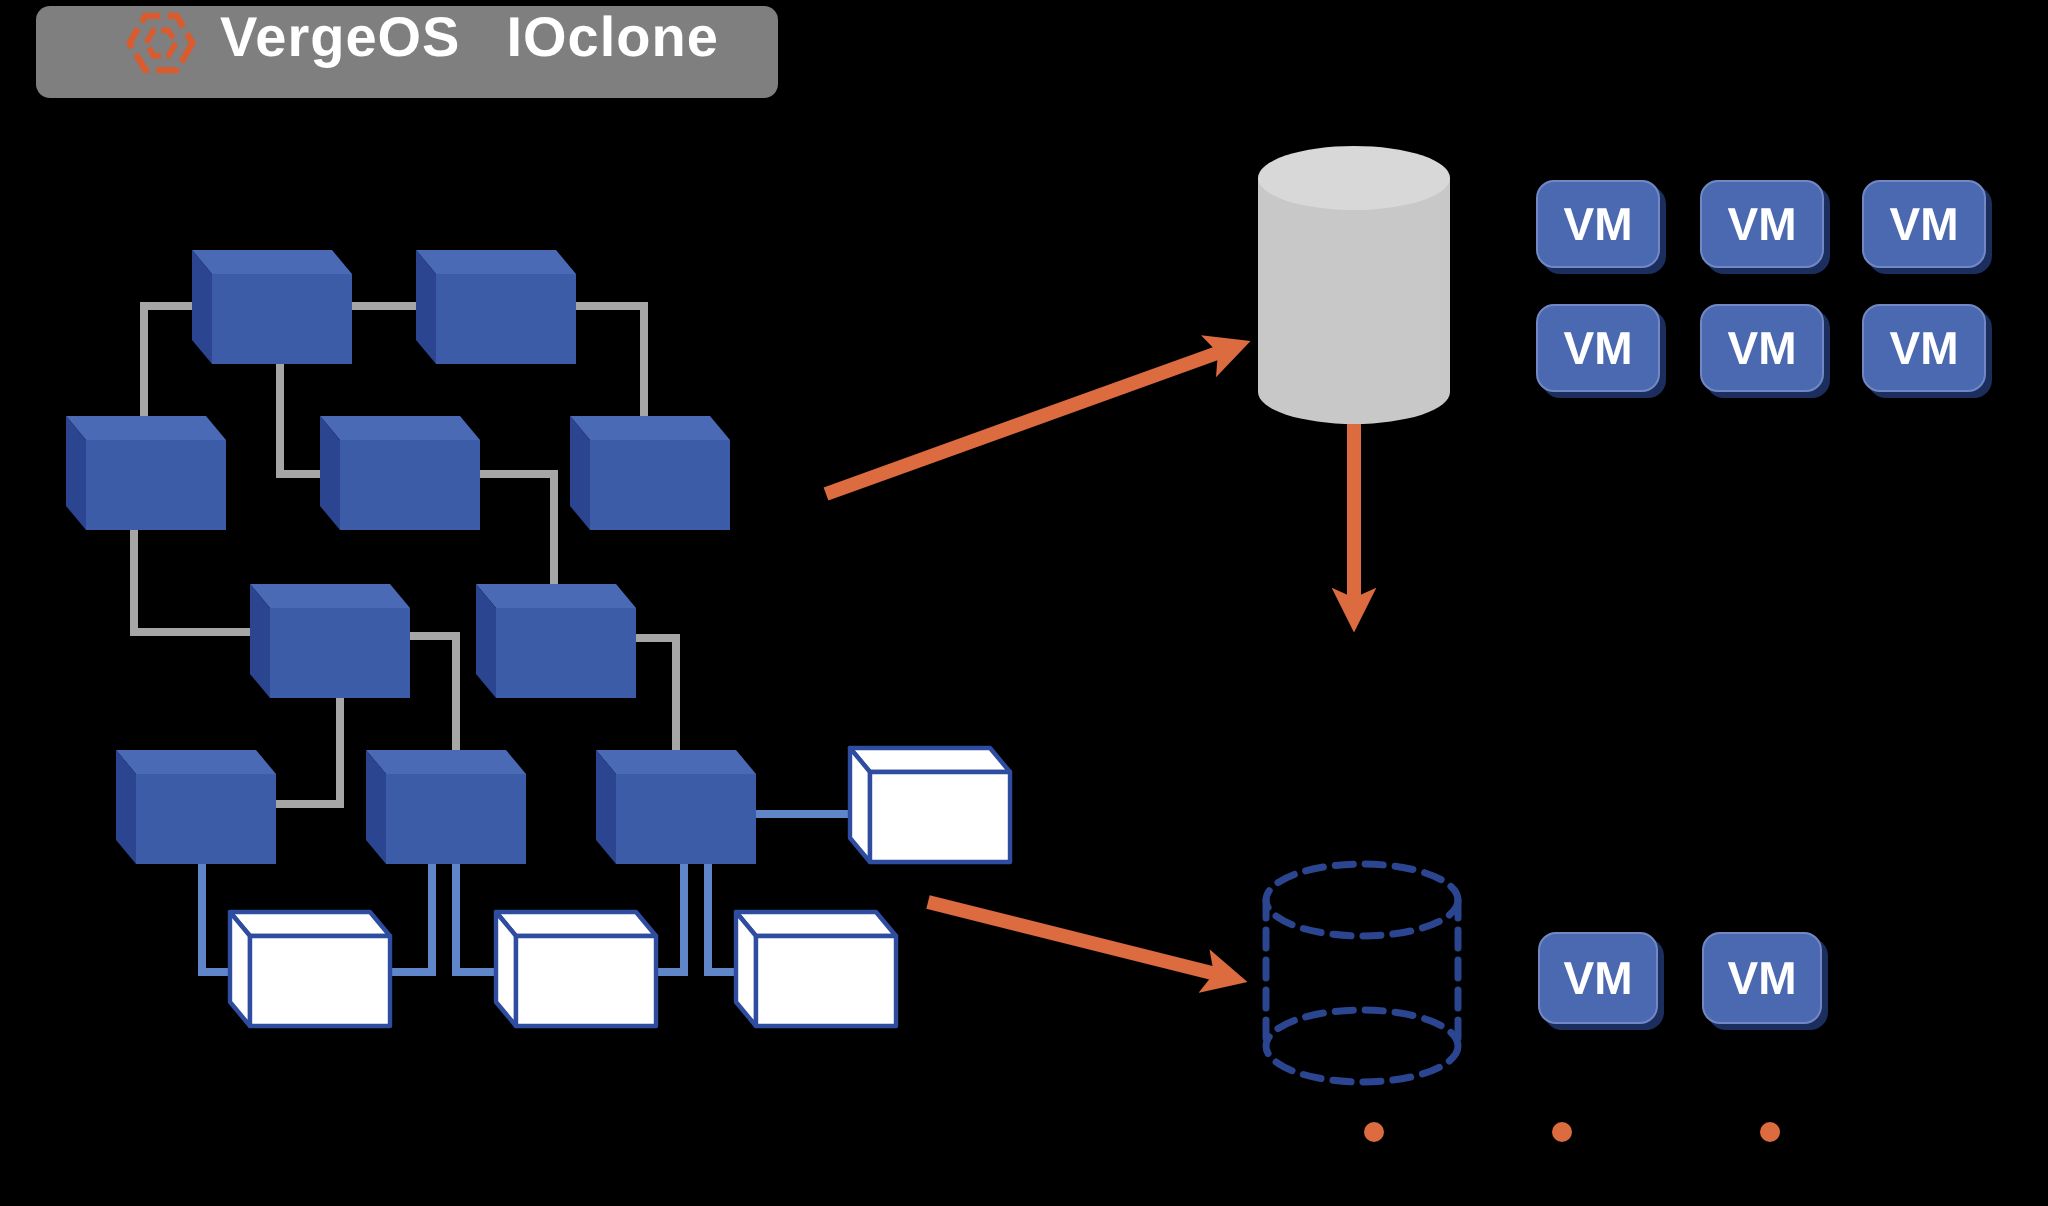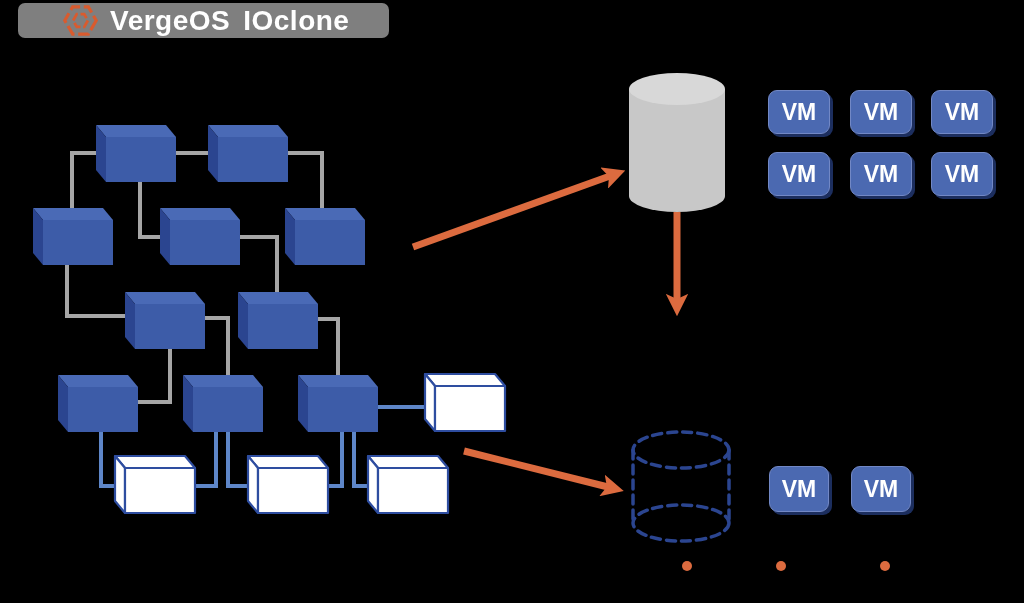--- a/index.html
+++ b/index.html
@@ -1,27 +1,27 @@
 <!DOCTYPE html>
 <html style="--background: #000000; --banner-bg: #7f7f7f; --banner-text: #ffffff; --logo-orange: #d95b2e; --box-front: #3d5ca8; --box-top: #4a6ab6; --box-side: #2b4590; --white-box-fill: #ffffff; --white-box-stroke: #2e4da0; --gray-link: #a6a6a6; --blue-link: #5e86c8; --orange: #dc6b3f; --cylinder-body: #c8c8c8; --cylinder-top: #d8d8d8; --dashed-stroke: #2b4590; --vm-fill: #4b69b1; --vm-border: #7288c5; --vm-shadow: #1c2e5e; --vm-text: #ffffff;"><head>
 <meta charset="utf-8">
 <style>
   html,body{margin:0;padding:0;background:#000;}
   .stage{position:relative;width:1024px;height:603px;background:var(--background,#000);
          font-family:"Liberation Sans",sans-serif;overflow:hidden;}
   #diagram{position:absolute;left:0;top:0;}
   #vm-layer{position:absolute;left:0;top:0;width:100%;height:100%;padding-left:12px;}
-  .banner{position:absolute;left:18px;top:3px;width:371px;height:35px;
+  .banner{position:absolute;left:18px;top:3px;width:371px;height:46px;
           background:var(--banner-bg,#7f7f7f);border-radius:7px;
-          display:flex;align-items:center;z-index:5;}
+          display:flex;align-items:flex-start;z-index:5;}
   .logo{margin-left:44px;width:37px;height:37px;display:inline-flex;}
   .logo polygon{stroke:var(--logo-orange,#d95b2e);}
   .banner .txt{color:var(--banner-text,#fff);font-weight:bold;font-size:28px;letter-spacing:.5px;}
   .brand{margin-left:11px;}
-  .product{margin-left:13px;}
+  .product{margin-left:23px;}
   .vm{position:absolute;display:flex;align-items:center;justify-content:center;
       border-radius:9px;background:var(--vm-fill,#4b69b1);
       border:1px solid var(--vm-border,#7288c5);
       box-shadow:3px 3px 0 var(--vm-shadow,#1c2e5e);
       color:var(--vm-text,#fff);font-weight:bold;font-size:23px;}
 </style>
 </head>
 <body>
 
 <div class="stage">

